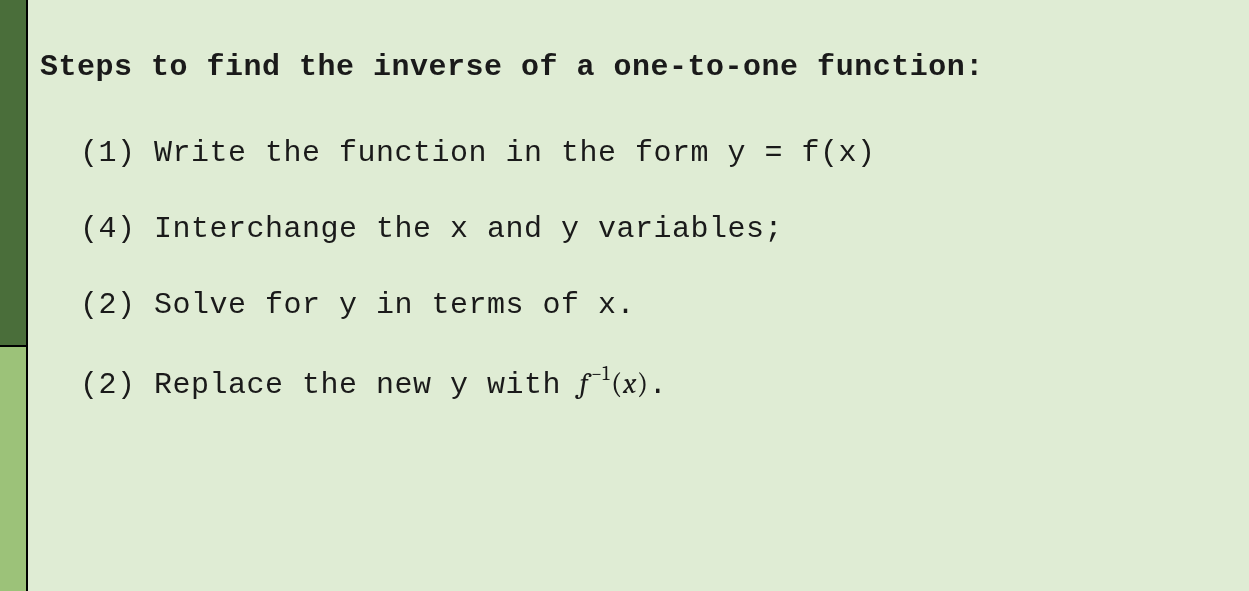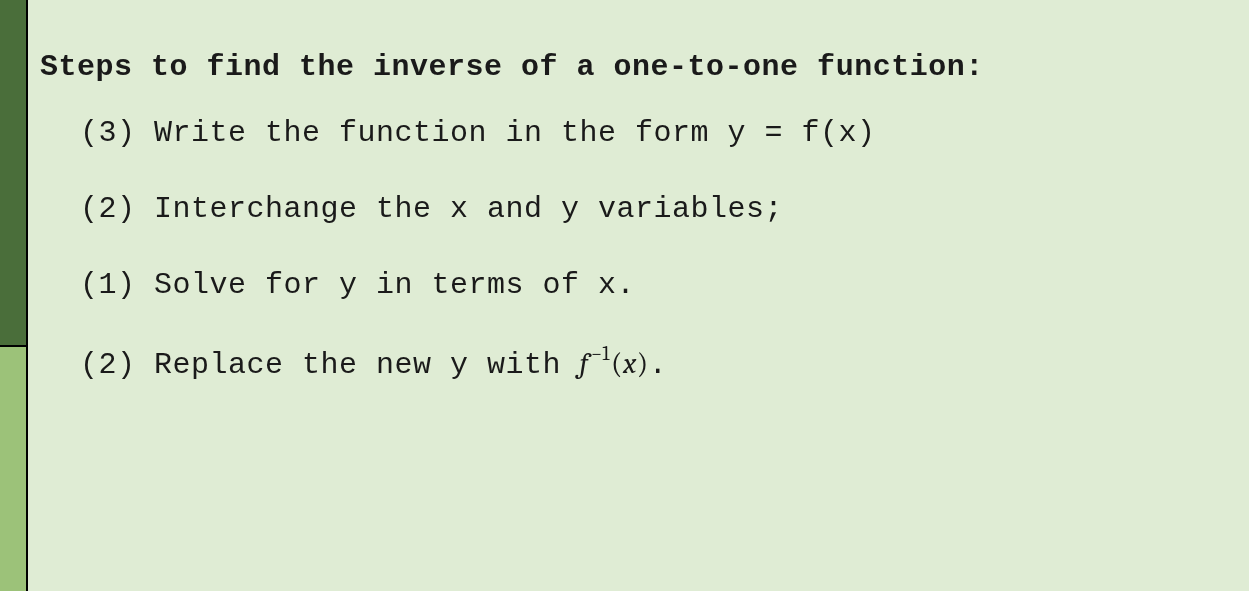--- a/index.html
+++ b/index.html
@@ -38,21 +38,21 @@
       position: absolute;
       left: 40px;
       top: 50px;
       right: 10px;
     }
     .heading {
       font-family: 'Courier New', Courier, monospace;
       font-weight: bold;
       font-size: 30px;
       color: #1a1a1a;
-      margin-bottom: 32px;
+      margin-bottom: 52px;
       letter-spacing: 0.5px;
     }
     .step {
       font-family: 'Courier New', Courier, monospace;
       font-size: 30px;
       color: #1a1a1a;
       margin-bottom: 42px;
       padding-left: 40px;
       letter-spacing: 0.5px;
     }
@@ -81,19 +81,19 @@
     }
   </style>
 </head>
 <body>
 
 <div class="side-border-top"></div>
 <div class="side-border-bottom"></div>
 
 <div class="content">
   <div class="heading">Steps to find the inverse of a one-to-one function:</div>
-  <div class="step">(3) Write the function in the form y = f(x)</div>
-  <div class="step">(2) Interchange the x and y variables;</div>
-  <div class="step">(1) Solve for y in terms of x.</div>
+  <div class="step">(1) Write the function in the form y = f(x)</div>
+  <div class="step">(4) Interchange the x and y variables;</div>
+  <div class="step">(2) Solve for y in terms of x.</div>
   <div class="step">
     <span>(2) Replace the new y with </span><span class="math-f">f</span><span class="math-sup">−1</span><span class="math-paren">(</span><span class="math-x">x</span><span class="math-paren">)</span><span>.</span>
   </div>
 </div>
 
 </body></html>

